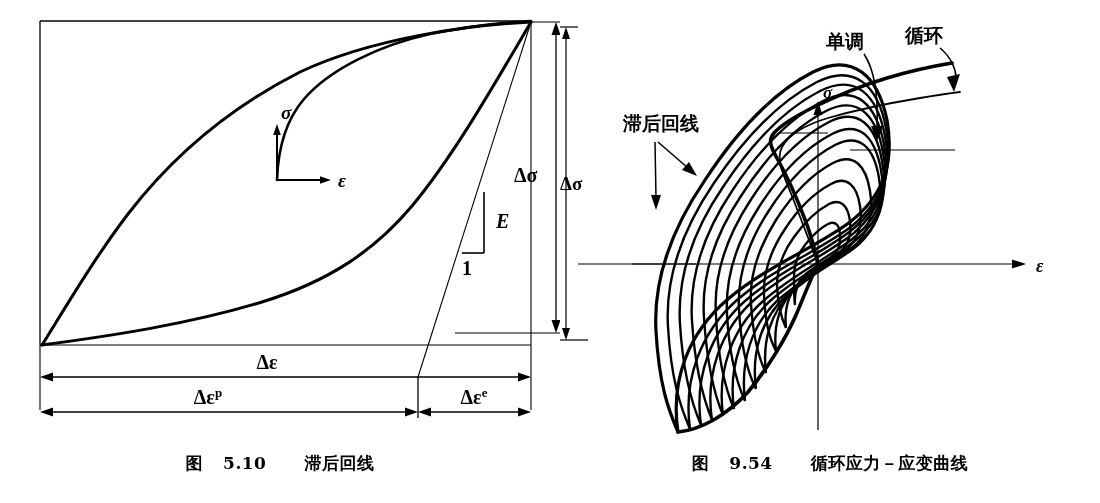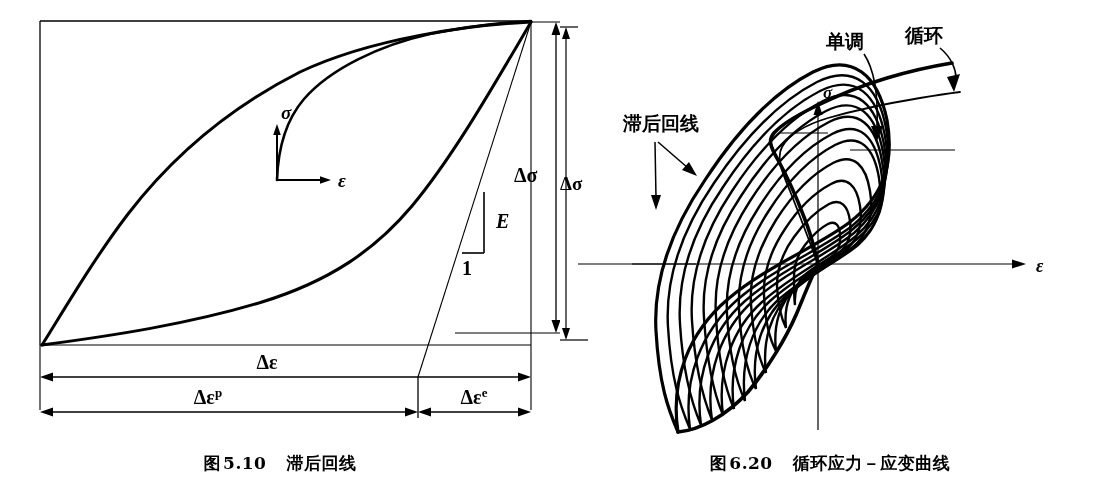--- a/index.html
+++ b/index.html
@@ -41,21 +41,21 @@
     width: 100%;
     text-align: center;
     font-family: "DejaVu Serif", serif;
     font-weight: bold;
     font-size: 17px;
     letter-spacing: 0.5px;
     white-space: nowrap;
   }
   #caption-left  { top: 452px; }
   #caption-right { top: 452px; }
-  .caption .cap-num { padding: 0 2px; }
+  .caption .cap-num { padding: 0 20px; }
   .caption .cap-gap { display: inline-block; width: 18px; }
 
   
   text.math-it {
     font-family: "Liberation Serif", serif;
     font-style: italic;
     font-weight: bold;
   }
   text.math-up {
     font-family: "Liberation Serif", serif;
@@ -245,17 +245,17 @@
       </g>
 
       <text class="cjk" x="345" y="42" font-size="19">循环</text>
       <g stroke="#000" fill="#000">
         <path d="M380,48 C 392,58 396,70 396,78" stroke-width="1.6" fill="none"></path>
         <polygon points="394,92 387,77 400,74" stroke="none"></polygon>
       </g>
     </svg>
 
     <div class="caption" id="caption-right">
-      <span>图</span><span class="cap-num">6.20</span><span class="cap-gap"></span><span>循环应力－应变曲线</span>
+      <span>图</span><span class="cap-num">9.54</span><span class="cap-gap"></span><span>循环应力－应变曲线</span>
     </div>
   </div>
 
 </div>
 
 </body></html>

